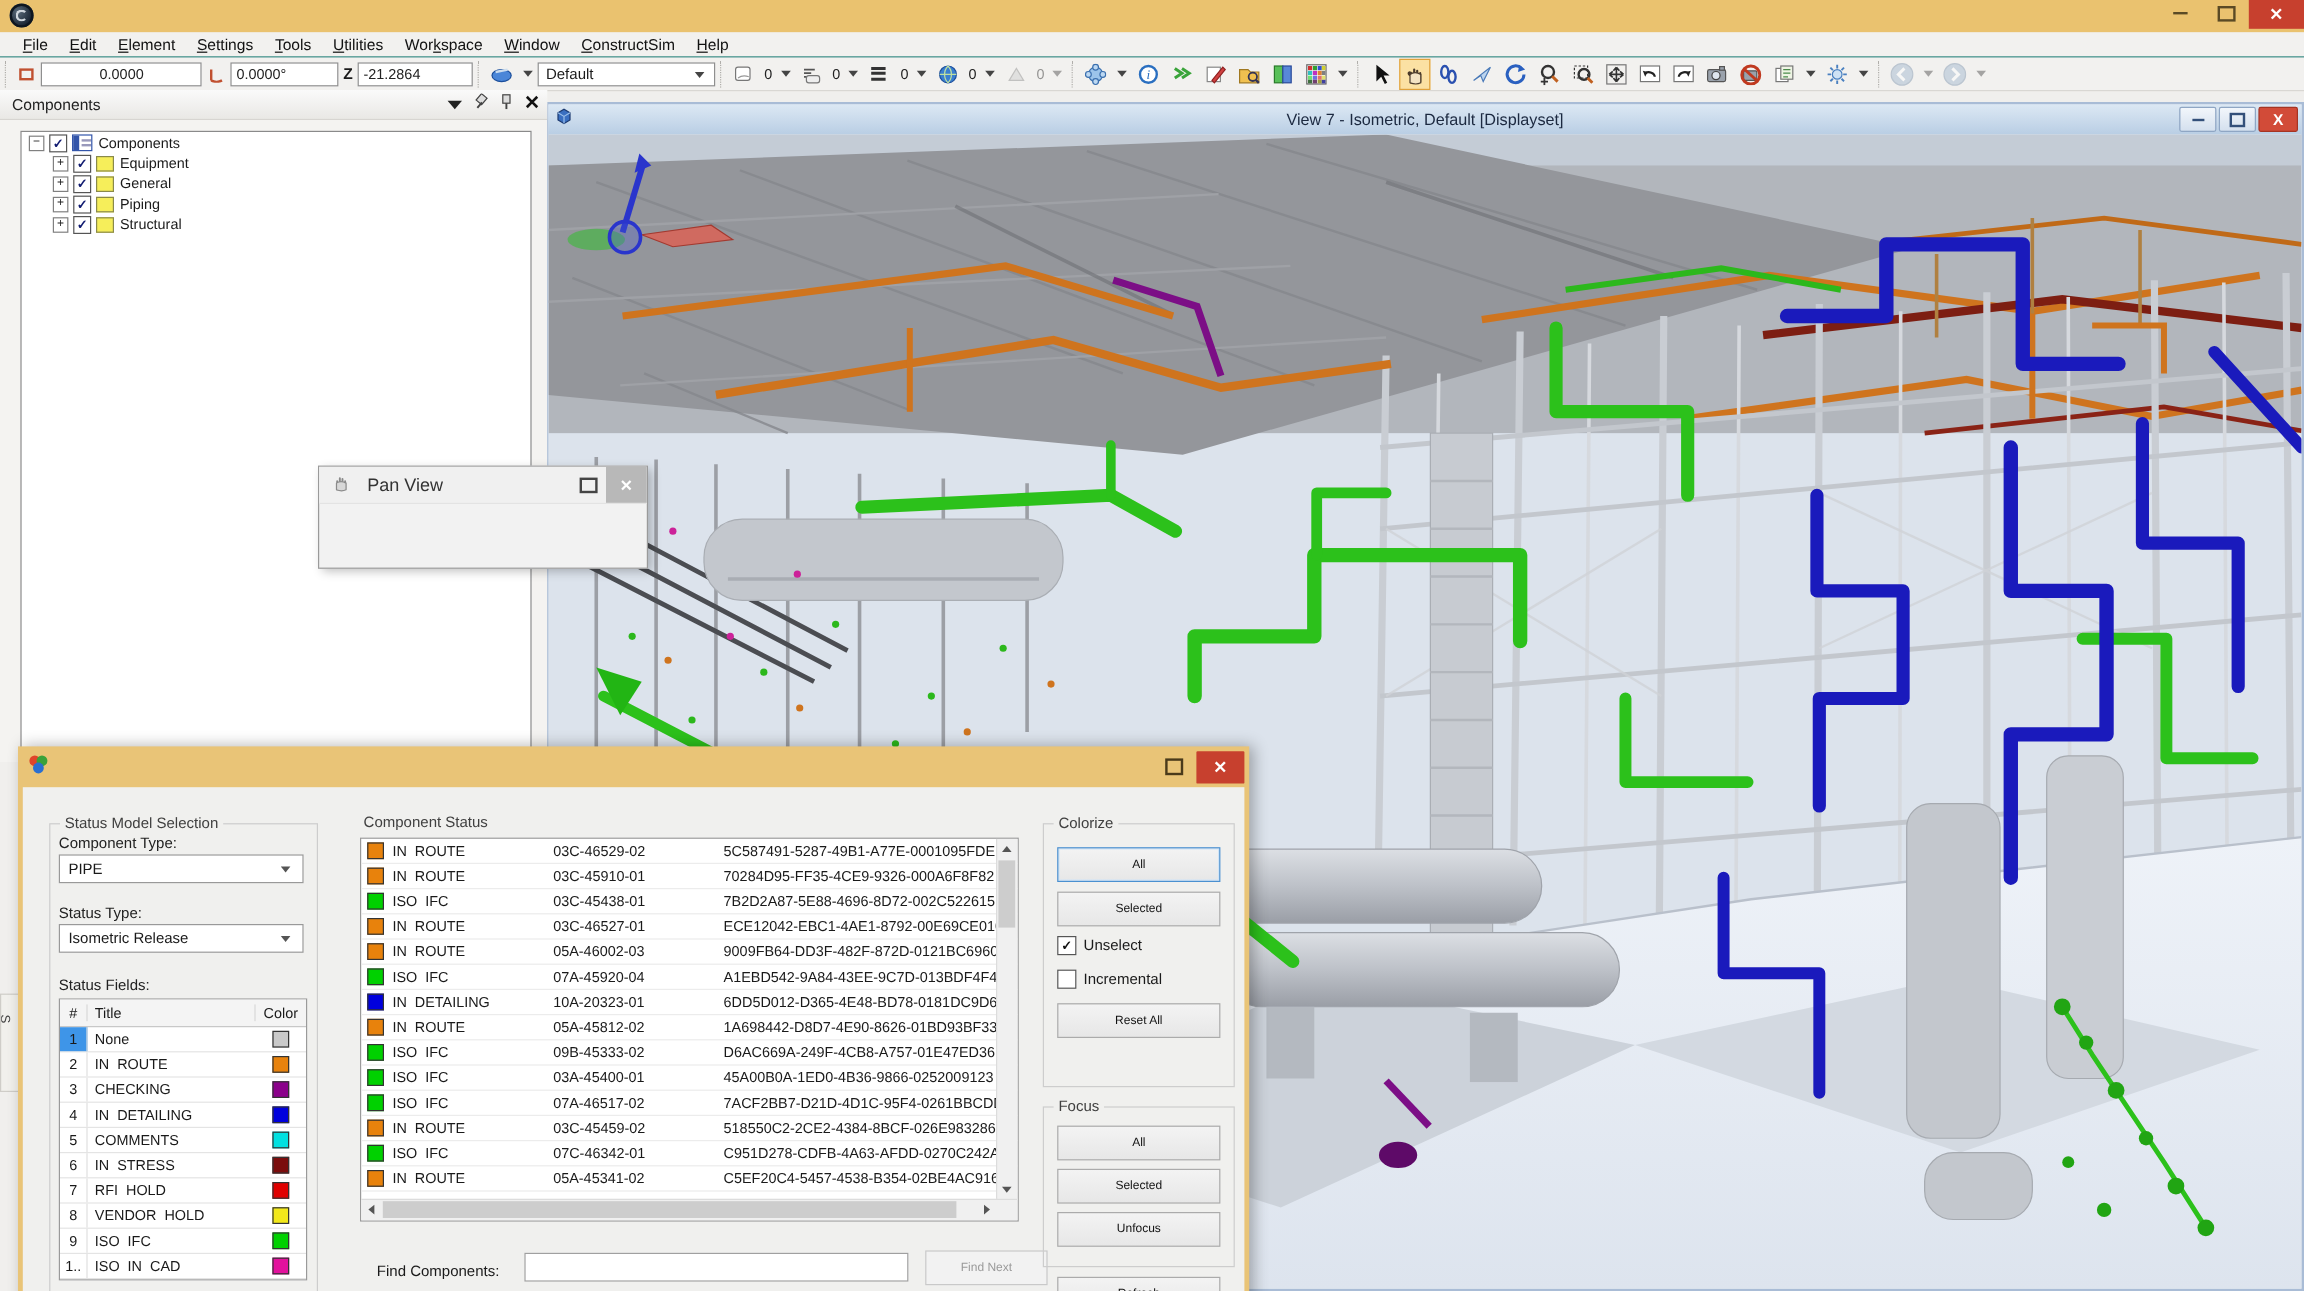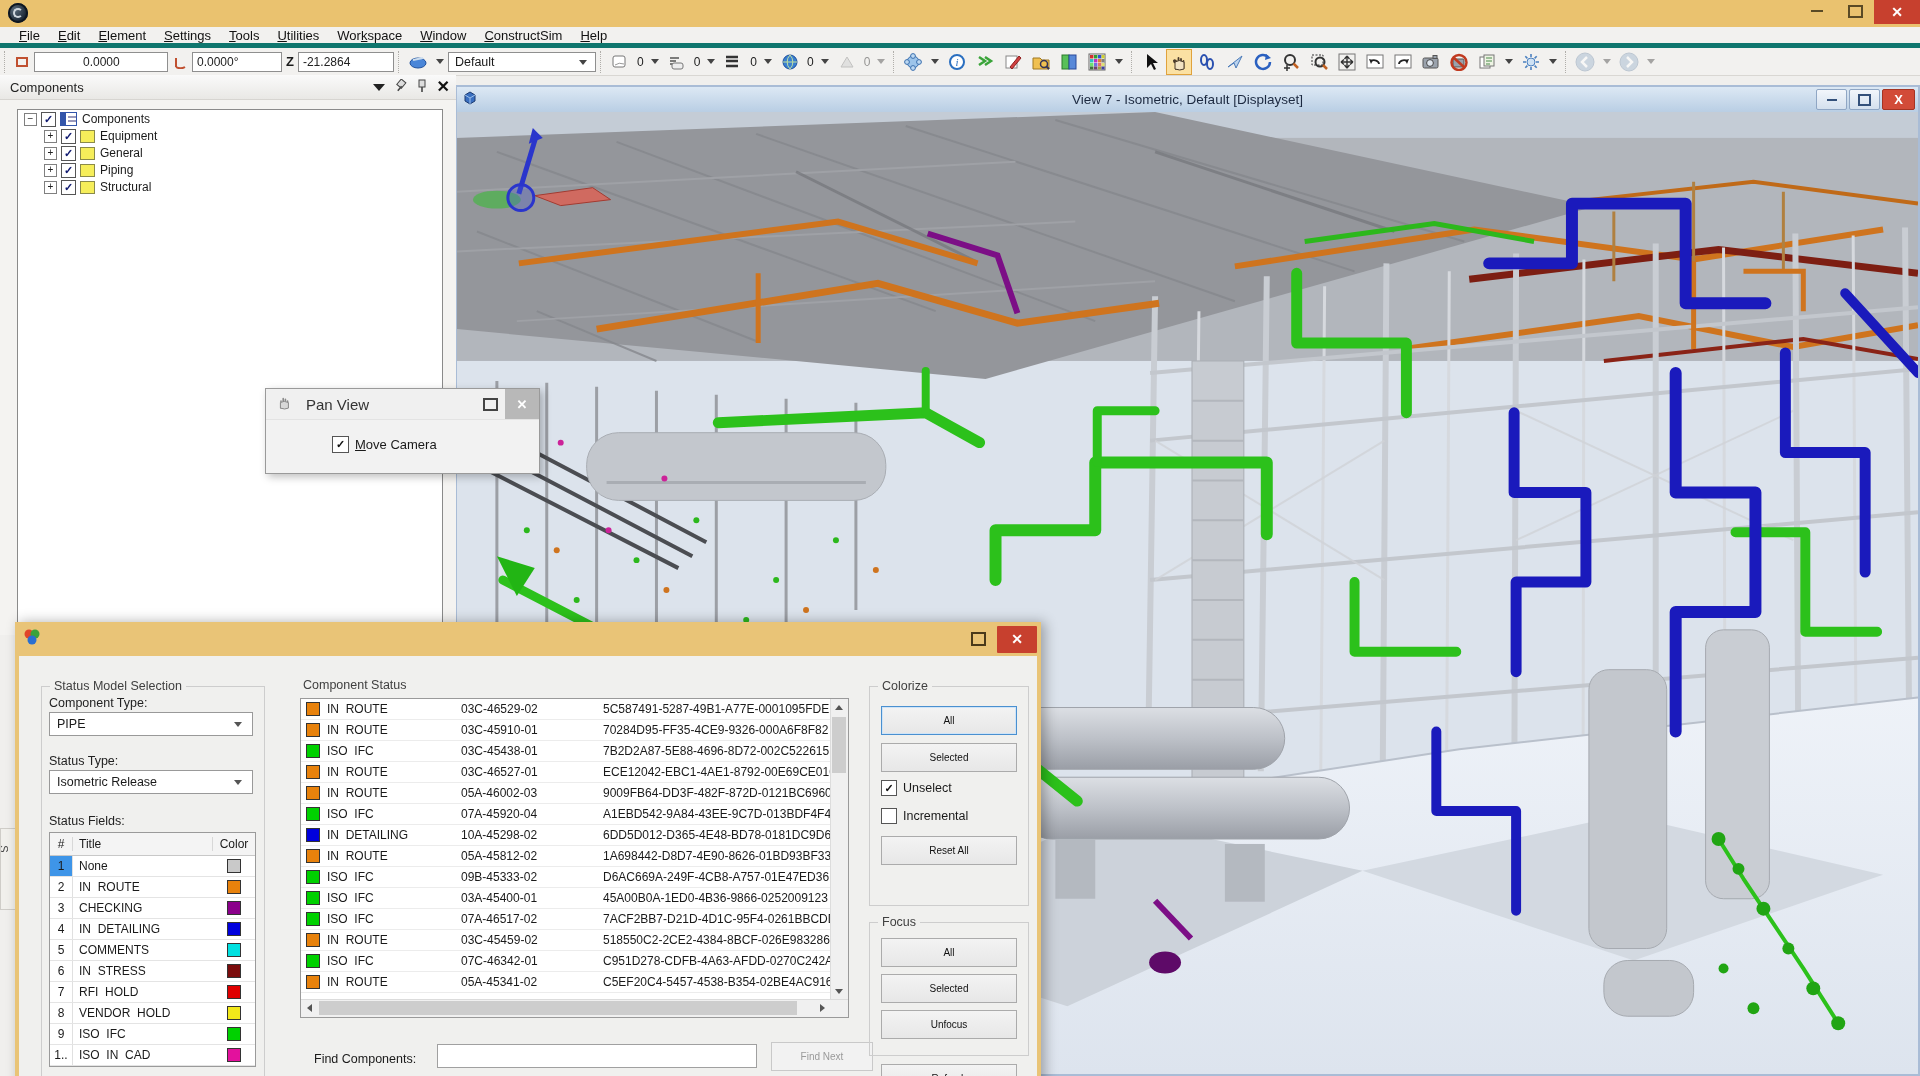--- a/index.html
+++ b/index.html
@@ -16,21 +16,21 @@
            border:2px solid #cfd6dd;border-right-color:transparent;box-sizing:border-box}
   .wbtns{position:absolute;right:0;top:0;height:27px;display:flex;align-items:flex-start}
   .wbtn-min,.wbtn-max{width:38px;height:22px;display:flex;align-items:center;justify-content:center;color:#5a4a25}
   .wbtn-min .bar{width:12px;height:2px;background:#5a4a25}
   .wbtn-max .sq{width:11px;height:9px;border:2px solid #5a4a25}
   .wbtn-close{width:46px;height:24px;background:#c7402e;color:#fff;display:flex;align-items:center;justify-content:center;
               font-size:14px;font-weight:bold}
 
   
   .menubar{position:absolute;left:0;top:27px;width:1920px;height:21px;background:#f2f1ef;
-           display:flex;align-items:center;padding-left:10px;box-sizing:border-box;border-bottom:5px solid #0f766e}
+           display:flex;align-items:center;padding-left:10px;box-sizing:border-box;border-bottom:1px solid #0f766e}
   .menu-item{padding:0 9px;font-size:13px;color:#111;line-height:21px}
 
   
   .toolbar{position:absolute;left:0;top:48px;width:1920px;height:28px;background:#f2f1ef;
            display:flex;align-items:center;border-bottom:1px solid #d9d7d3;box-sizing:border-box}
   .tsep{width:1px;height:22px;border-left:1px dotted #b0aeaa;margin:0 4px}
   .tin{height:18px;border:1px solid #8f8f8f;background:#fff;font-size:12px;padding:0 4px;
        font-family:"Liberation Sans",sans-serif;color:#222}
   .ticon{width:20px;height:20px;display:flex;align-items:center;justify-content:center;margin:0 2px;flex:none}
   .tbtn{width:24px;height:24px;display:flex;align-items:center;justify-content:center;margin:0 1px;flex:none;border:1px solid transparent}
@@ -650,24 +650,20 @@
         </svg></span>
     <span class="pv-text">Pan View</span>
     <span class="pv-btns">
       <span class="pv-min"><span class="bar"></span></span>
       <span class="pv-max">
           <span class="sq"></span>
         </span>
       <span class="pv-close">✕</span>
     </span>
   </div>
-  <div class="pv-body">
-    <span class="cbx checked"></span>
-    <span><u>M</u><span>ove Camera</span></span>
-  </div>
 </div>
 
 <div class="statusviz">
   <div class="sv-title">
     <span style="margin-left:8px;position:relative;z-index:2"><svg width="18" height="18">
           <circle cx="6" cy="6" r="4.5" fill="#e0452a"></circle>
           <circle cx="12" cy="6" r="4.5" fill="#3aa23a"></circle>
           <circle cx="9" cy="12" r="4.5" fill="#2a6fd0"></circle>
         </svg></span>
     <span class="sv-btns">
@@ -811,21 +807,21 @@
           </div>
 
           <div class="crow">
             <span class="cc-status"><span class="chip" style="background: rgb(0, 209, 0);"></span><span>ISO  IFC</span></span>
             <span class="cc-name">07A-45920-04</span>
             <span class="cc-id">A1EBD542-9A84-43EE-9C7D-013BDF4F4</span>
           </div>
 
           <div class="crow">
             <span class="cc-status"><span class="chip" style="background: rgb(0, 0, 221);"></span><span>IN  DETAILING</span></span>
-            <span class="cc-name">10A-45298-02</span>
+            <span class="cc-name">10A-20323-01</span>
             <span class="cc-id">6DD5D012-D365-4E48-BD78-0181DC9D6</span>
           </div>
 
           <div class="crow">
             <span class="cc-status"><span class="chip" style="background: rgb(232, 130, 12);"></span><span>IN  ROUTE</span></span>
             <span class="cc-name">05A-45812-02</span>
             <span class="cc-id">1A698442-D8D7-4E90-8626-01BD93BF33</span>
           </div>
 
           <div class="crow">

